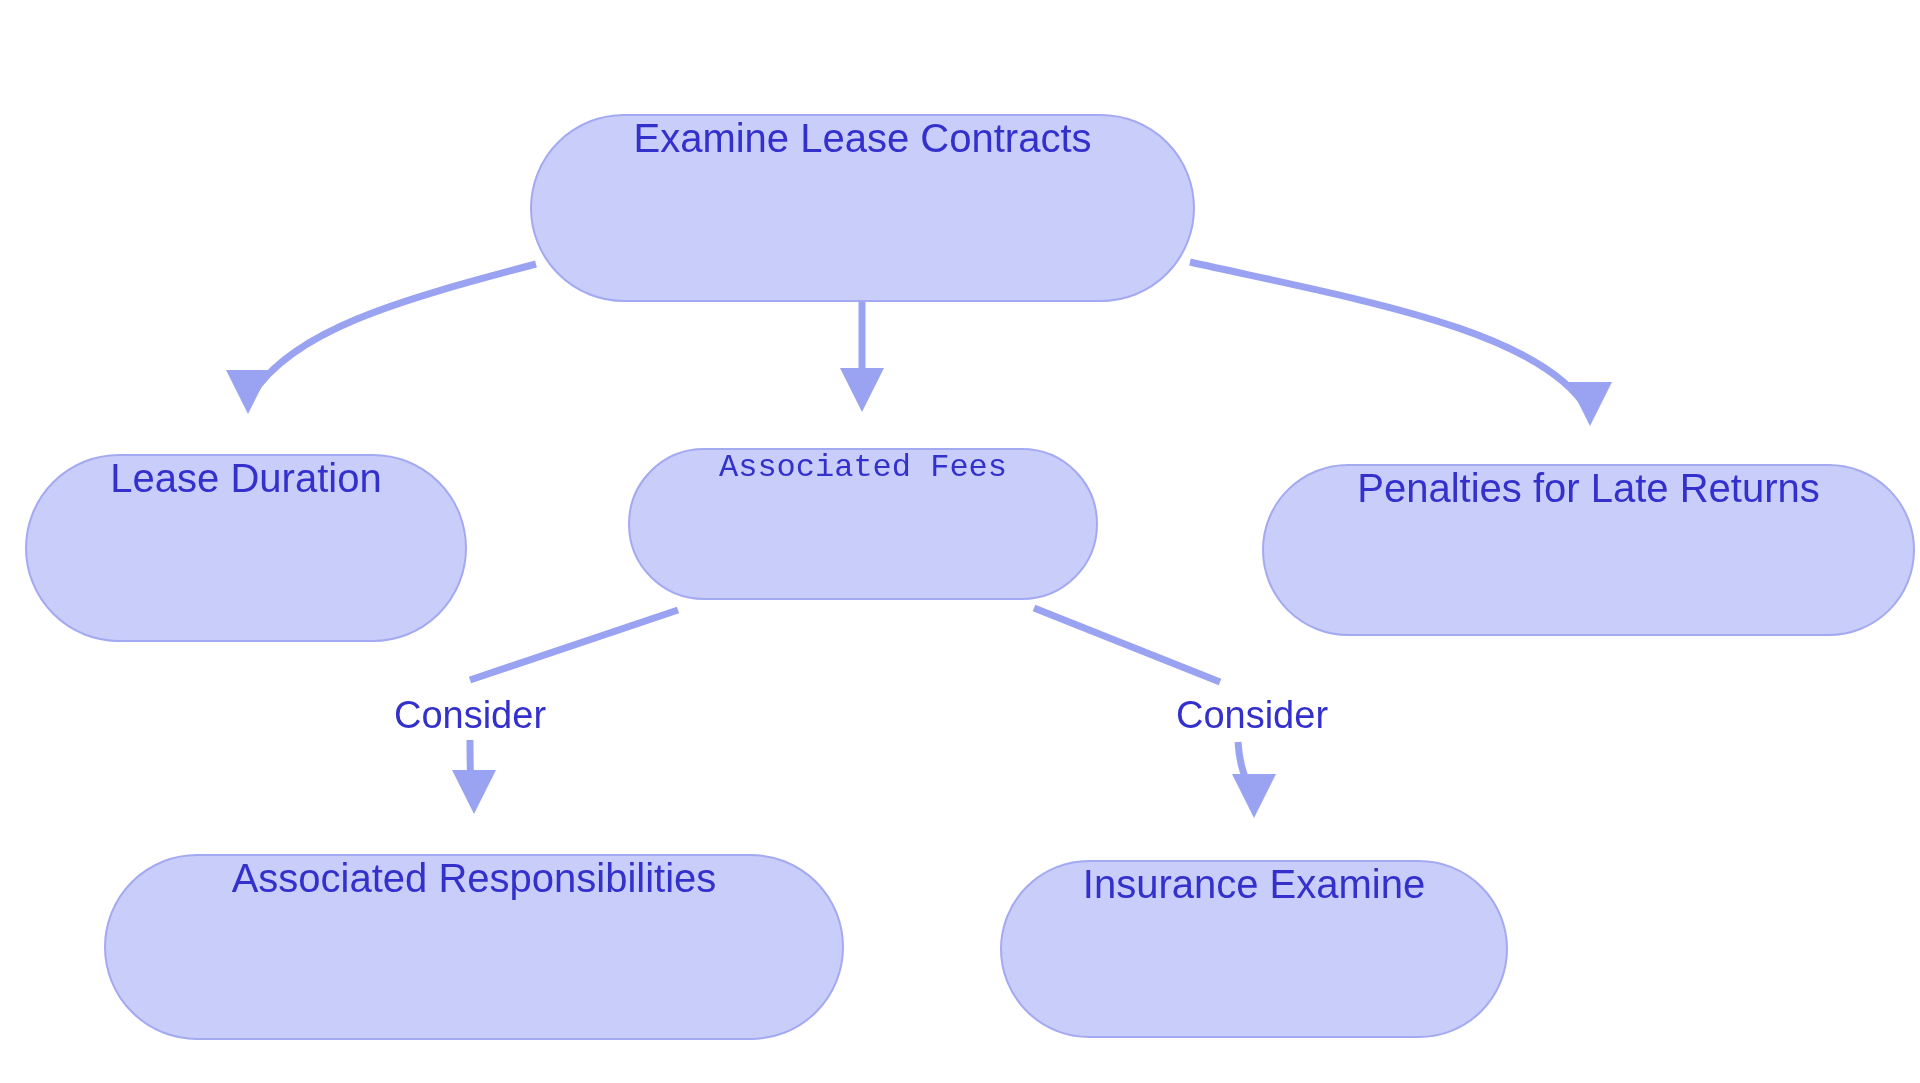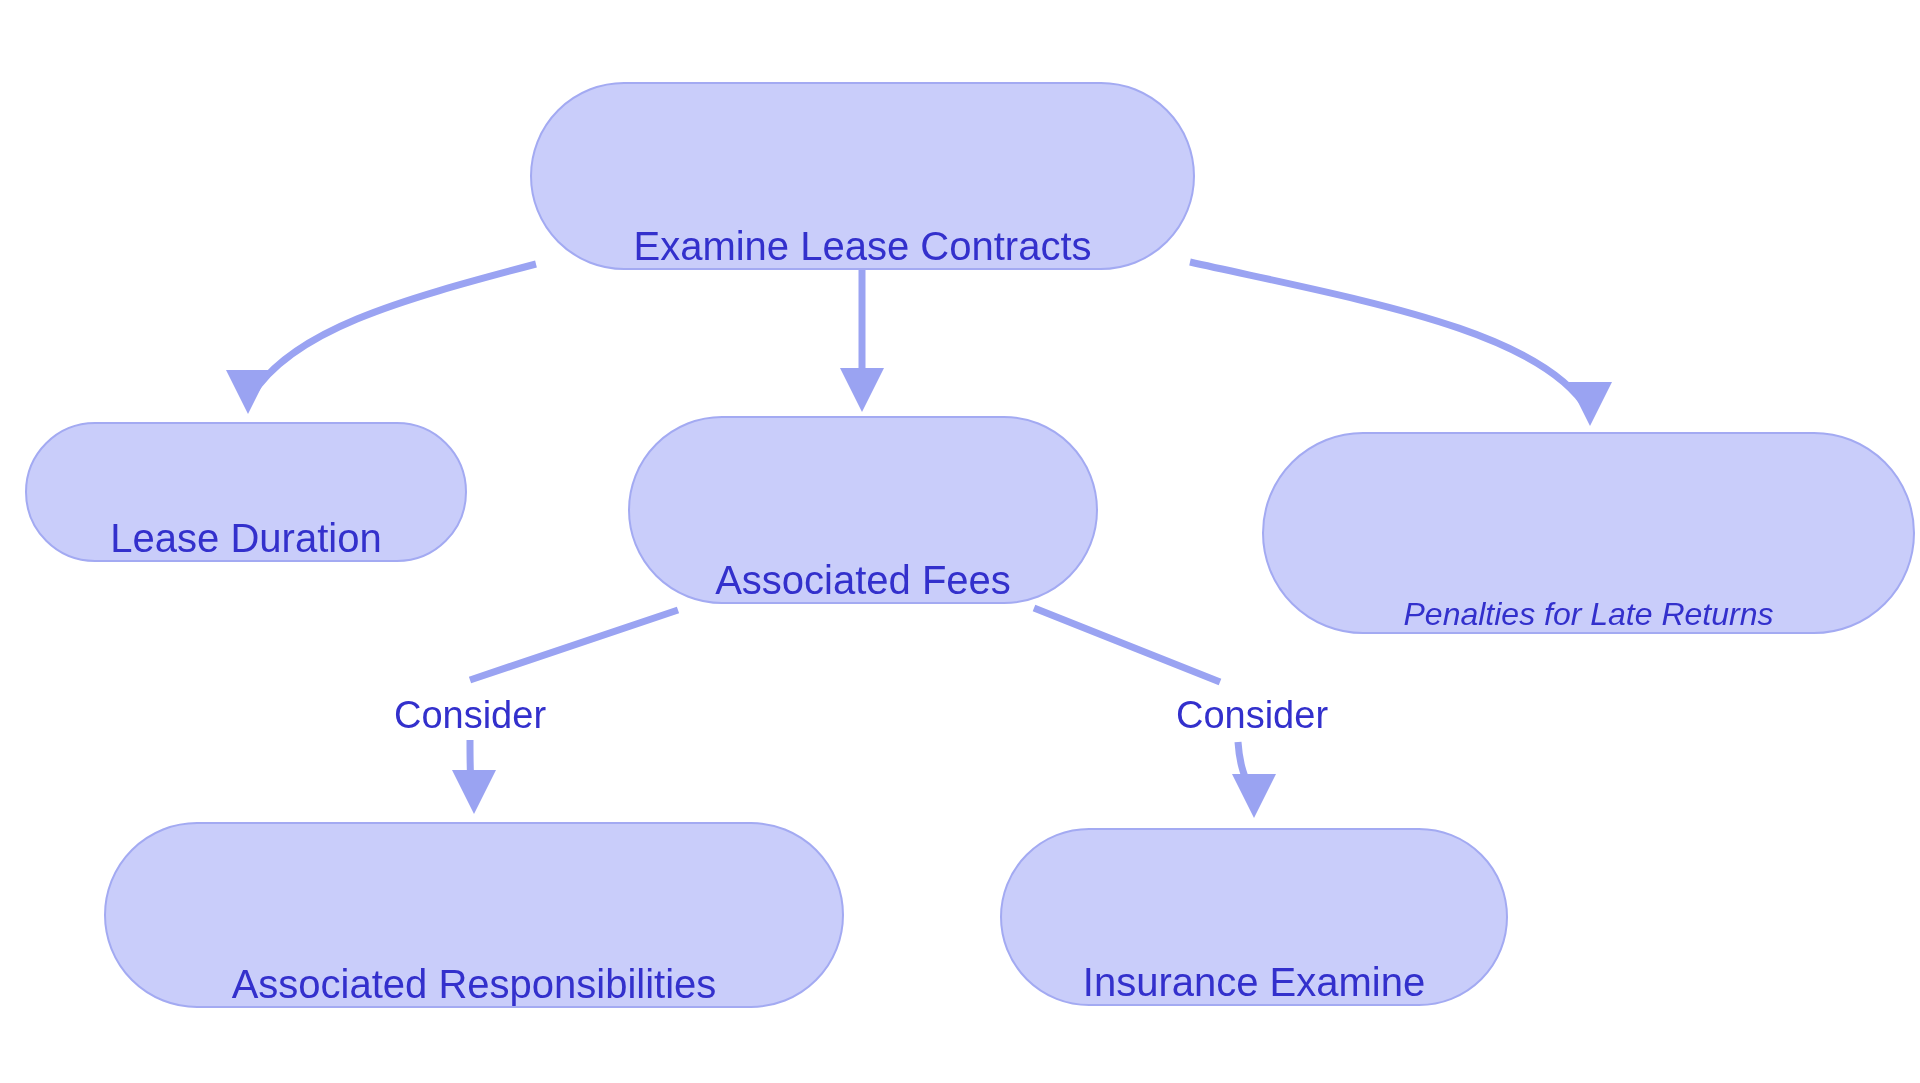--- a/index.html
+++ b/index.html
@@ -33,30 +33,31 @@
     stroke-linecap: butt;
     stroke-linejoin: round;
   }
   .arrow-head {
     stroke: none;
   }
   .node {
     position: absolute;
     box-sizing: border-box;
     display: flex;
-    align-items: flex-end;
+    align-items: flex-start;
     justify-content: center;
     text-align: center;
     background: #c9cdfa;
     border: 2px solid #a3aaf2;
     border-radius: 999px;
     color: #3330cc;
     line-height: 1.1;
     white-space: nowrap;
     user-select: none;
+    margin-top: 32px;
   }
   .node-label {
     display: block;
     padding: 0 22px;
   }
   .edge-label {
     position: absolute;
     color: #3330cc;
     background: transparent;
     white-space: nowrap;
@@ -90,27 +91,27 @@
       <g>
         <path class="edge-path" d="M 1034,608 L 1220,682 M 1238,742 C 1240,772 1248,782 1254,802" stroke="#9aa3f2" stroke-width="7"></path>
         <path d="M 1232,774 L 1276,774 L 1254,818 Z" fill="#9aa3f2" class="arrow-head"></path>
       </g>
     </svg>
 
   <div id="node-layer">
       <div class="node" style="left: 530px; top: 82px; width: 665px; height: 188px; font-size: 40px; background: rgb(201, 205, 250); border-color: rgb(163, 170, 242); color: rgb(51, 48, 204);">
         <span class="node-label">Examine Lease Contracts</span>
       </div>
-      <div class="node" style="left: 25px; top: 422px; width: 442px; height: 140px; font-size: 40px; background: rgb(201, 205, 250); border-color: rgb(163, 170, 242); color: rgb(51, 48, 204);">
+      <div class="node" style="left: 25px; top: 422px; width: 442px; height: 188px; font-size: 40px; background: rgb(201, 205, 250); border-color: rgb(163, 170, 242); color: rgb(51, 48, 204);">
         <span class="node-label">Lease Duration</span>
       </div>
-      <div class="node" style="left: 628px; top: 416px; width: 470px; height: 188px; font-size: 40px; background: rgb(201, 205, 250); border-color: rgb(163, 170, 242); color: rgb(51, 48, 204);">
+      <div class="node" style="left: 628px; top: 416px; width: 470px; height: 152px; font-size: 32px; background: rgb(201, 205, 250); border-color: rgb(163, 170, 242); color: rgb(51, 48, 204); font-family: Liberation Mono, monospace;">
         <span class="node-label">Associated Fees</span>
       </div>
-      <div class="node" style="left: 1262px; top: 432px; width: 653px; height: 202px; font-size: 32px; background: rgb(201, 205, 250); border-color: rgb(163, 170, 242); color: rgb(51, 48, 204); font-style: italic;">
+      <div class="node" style="left: 1262px; top: 432px; width: 653px; height: 172px; font-size: 40px; background: rgb(201, 205, 250); border-color: rgb(163, 170, 242); color: rgb(51, 48, 204);">
         <span class="node-label">Penalties for Late Returns</span>
       </div>
       <div class="node" style="left: 104px; top: 822px; width: 740px; height: 186px; font-size: 40px; background: rgb(201, 205, 250); border-color: rgb(163, 170, 242); color: rgb(51, 48, 204);">
         <span class="node-label">Associated Responsibilities</span>
       </div>
       <div class="node" style="left: 1000px; top: 828px; width: 508px; height: 178px; font-size: 40px; background: rgb(201, 205, 250); border-color: rgb(163, 170, 242); color: rgb(51, 48, 204);">
         <span class="node-label">Insurance Examine</span>
       </div>
     </div>
   <div id="edge-label-layer">

